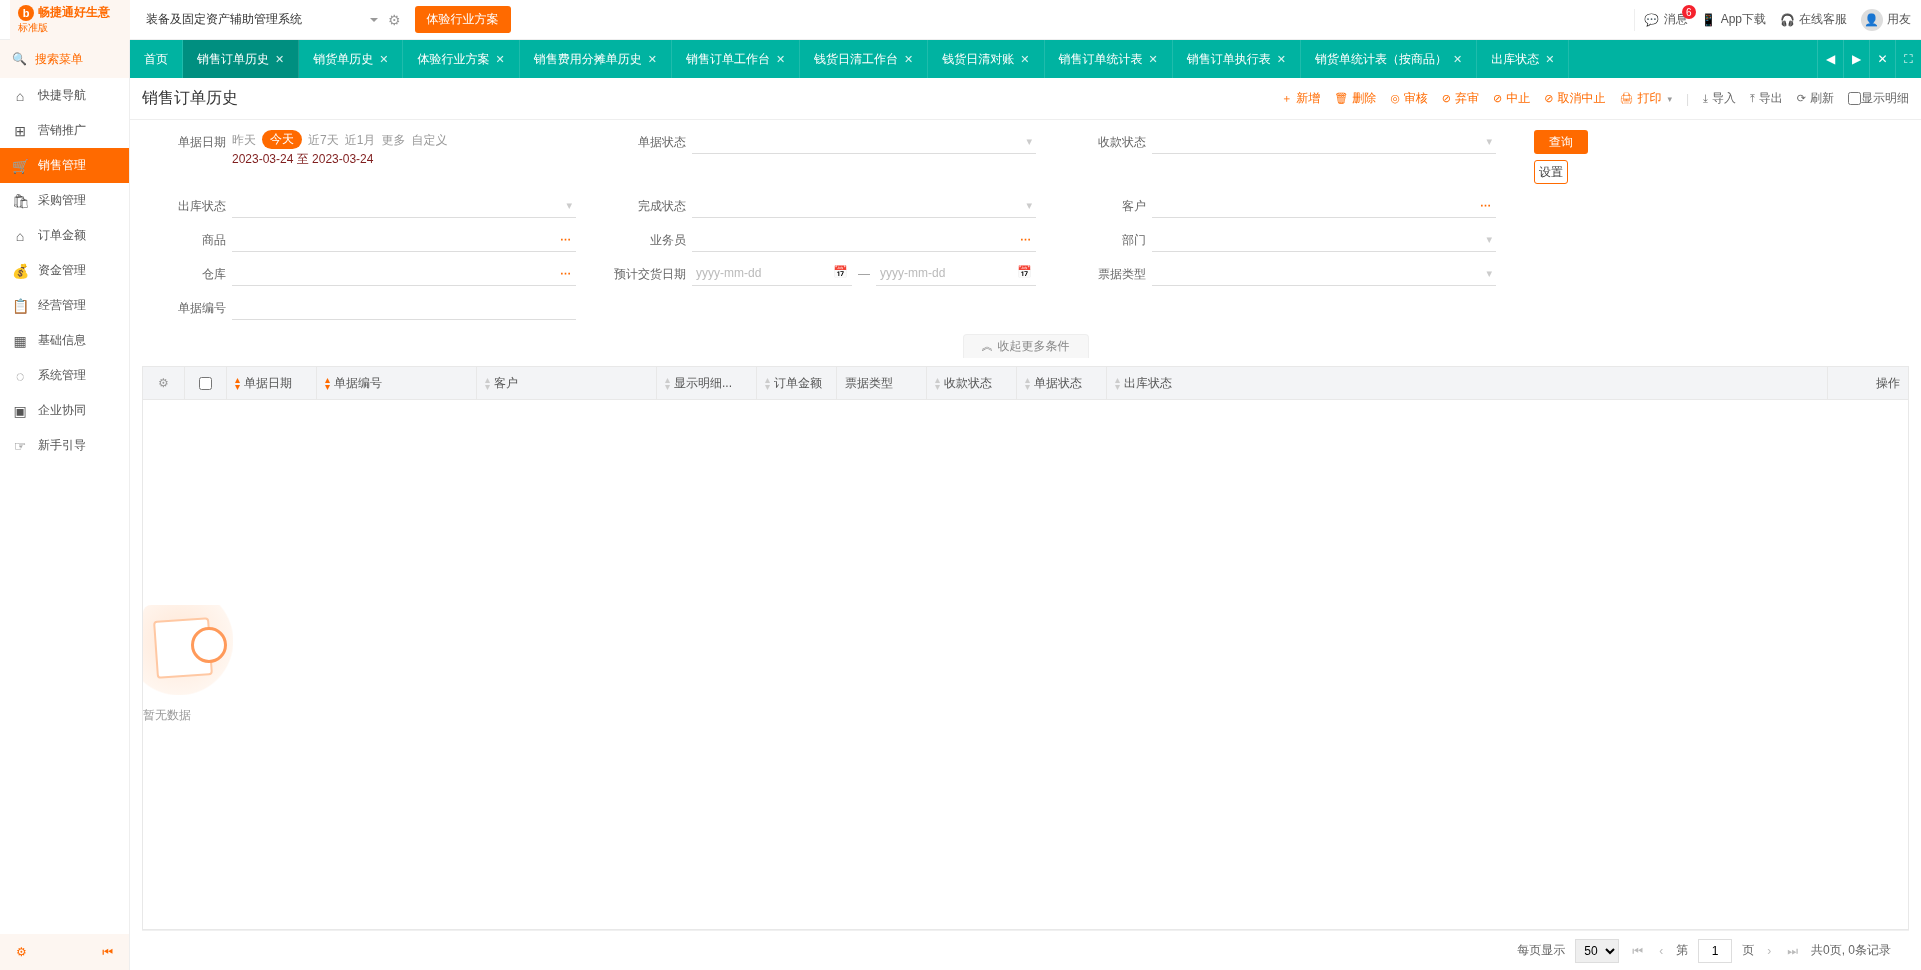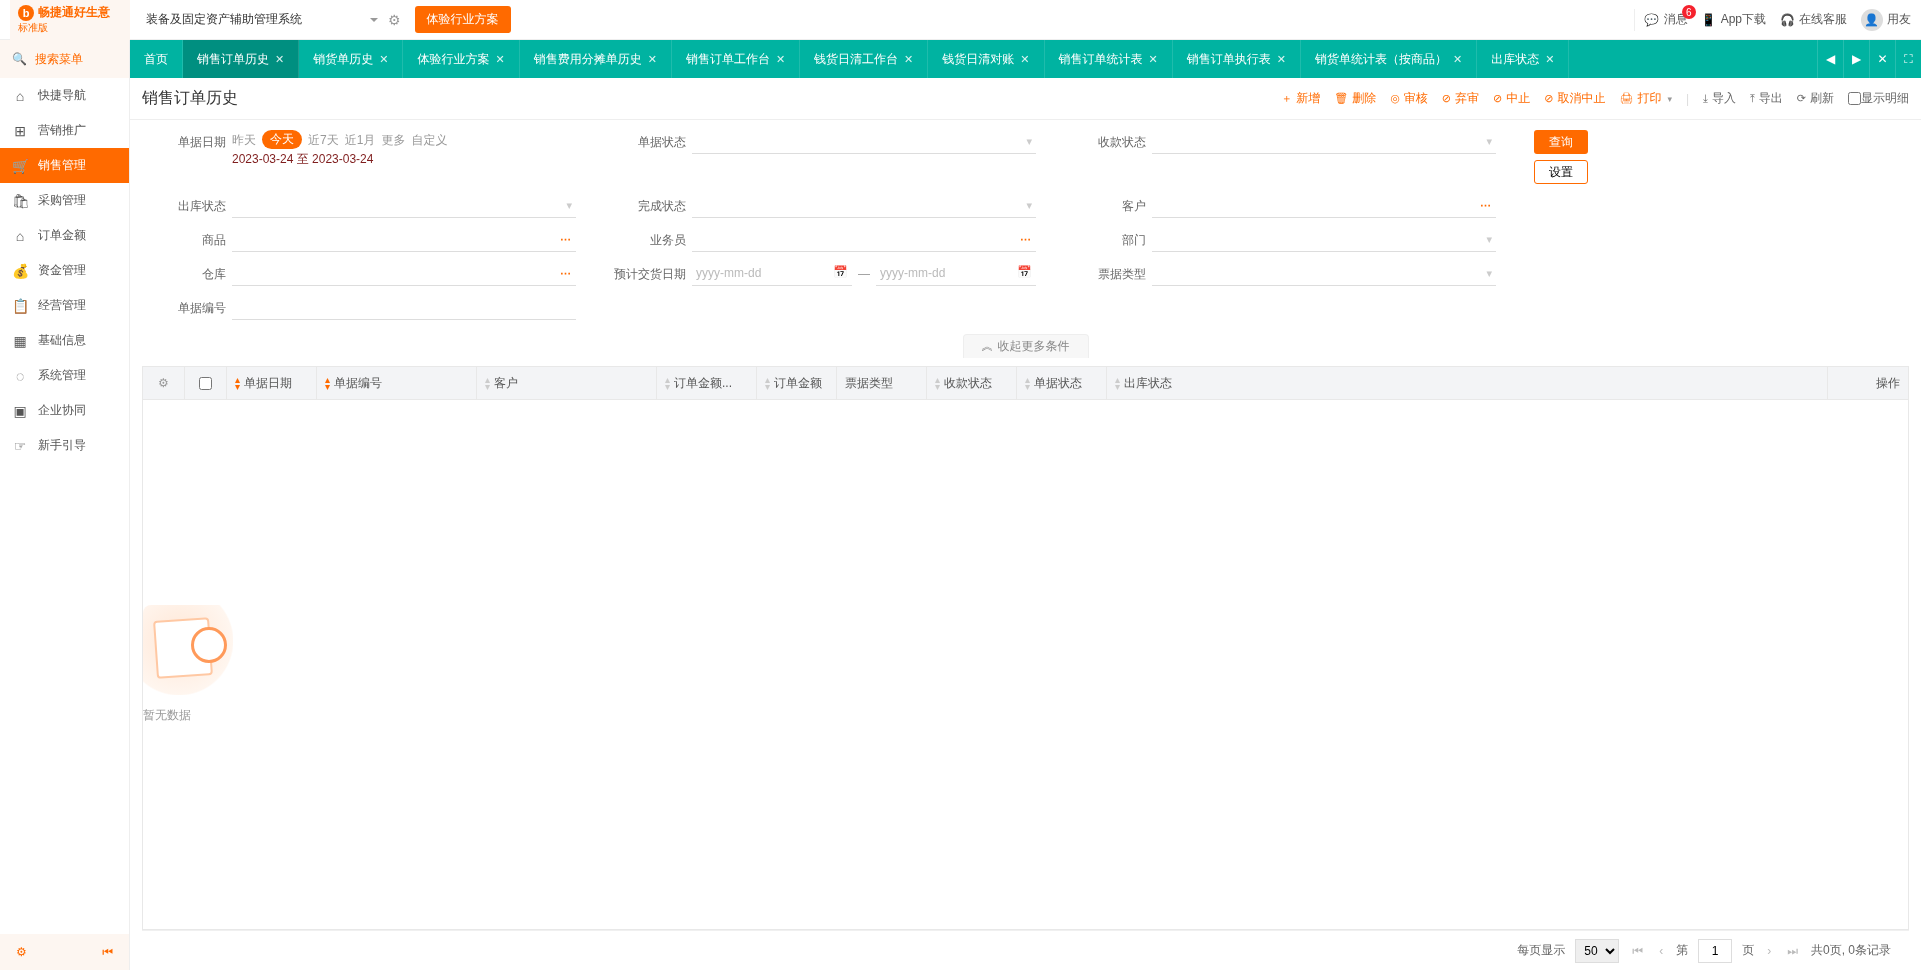--- a/index.html
+++ b/index.html
@@ -56,21 +56,21 @@
 .underline-input{border:none;border-bottom:1px solid #ddd;width:100%;height:24px;font-size:12px;padding:2px 4px;outline:none;background:transparent;}
 .underline-wrap{position:relative;display:flex;align-items:center;border-bottom:1px solid #ddd;height:24px;}
 .underline-wrap .suffix{position:absolute;right:4px;color:#ccc;font-size:11px;cursor:pointer;}
 .underline-wrap .suffix.oj{color:#ff6a00;font-weight:bold;letter-spacing:1px;}
 .date-quick{display:flex;align-items:flex-end;gap:6px;color:#999;font-size:12px;}
 .date-quick .q{cursor:pointer;}
 .date-quick .q.active{background:#ff6a00;color:#fff;border-radius:10px;padding:1px 8px;}
 .date-range{font-size:12px;color:#7f1d1d;margin-top:2px;}
 .side-btns{display:flex;flex-direction:column;gap:6px;margin-left:8px;}
 .btn-search{background:#ff6a00;color:#fff;border:none;border-radius:3px;width:54px;height:24px;font-size:12px;cursor:pointer;}
-.btn-set{background:#fff;color:#000000;border:1px solid #ff6a00;border-radius:3px;width:54px;height:24px;font-size:12px;cursor:pointer;}
+.btn-set{background:#fff;color:#404040;border:1px solid #ff6a00;border-radius:3px;width:34px;height:24px;font-size:12px;cursor:pointer;}
 .date-pair{display:flex;align-items:center;gap:6px;}
 .date-input{flex:1;position:relative;}
 .date-input .cal{position:absolute;right:4px;top:3px;color:#ff6a00;font-size:12px;}
 .collapse-bar{display:flex;justify-content:center;padding:4px 0;}
 .collapse-btn{background:#f7f7f7;border:1px solid #eee;border-bottom:none;border-radius:4px 4px 0 0;padding:3px 18px;color:#888;cursor:pointer;font-size:12px;display:flex;align-items:center;gap:4px;}
 .table-head{display:flex;background:#f3f4f6;border:1px solid #e8e8e8;height:34px;align-items:stretch;margin:0 12px;}
 .th{display:flex;align-items:center;padding:0 8px;border-right:1px solid #e8e8e8;color:#555;font-size:12px;gap:4px;}
 .th .sort{color:#ccc;font-size:10px;display:flex;flex-direction:column;line-height:7px;}
 .th .sort.o{color:#ff6a00;}
 .th.gear{width:42px;justify-content:center;color:#999;}
@@ -464,21 +464,21 @@
         <div class="th" style="width:160px">
             <span class="sort o">▴<br>▾</span>
             <span>单据编号</span>
           </div>
         <div class="th" style="width:180px">
             <span class="sort">▴<br>▾</span>
             <span>客户</span>
           </div>
         <div class="th" style="width:100px">
             <span class="sort">▴<br>▾</span>
-            <span>订单金额...</span>
+            <span>显示明细...</span>
           </div>
         <div class="th" style="width:80px">
             <span class="sort">▴<br>▾</span>
             <span>订单金额</span>
           </div>
         <div class="th" style="width:90px">
             <span>票据类型</span>
           </div>
         <div class="th" style="width:90px">
             <span class="sort">▴<br>▾</span>

